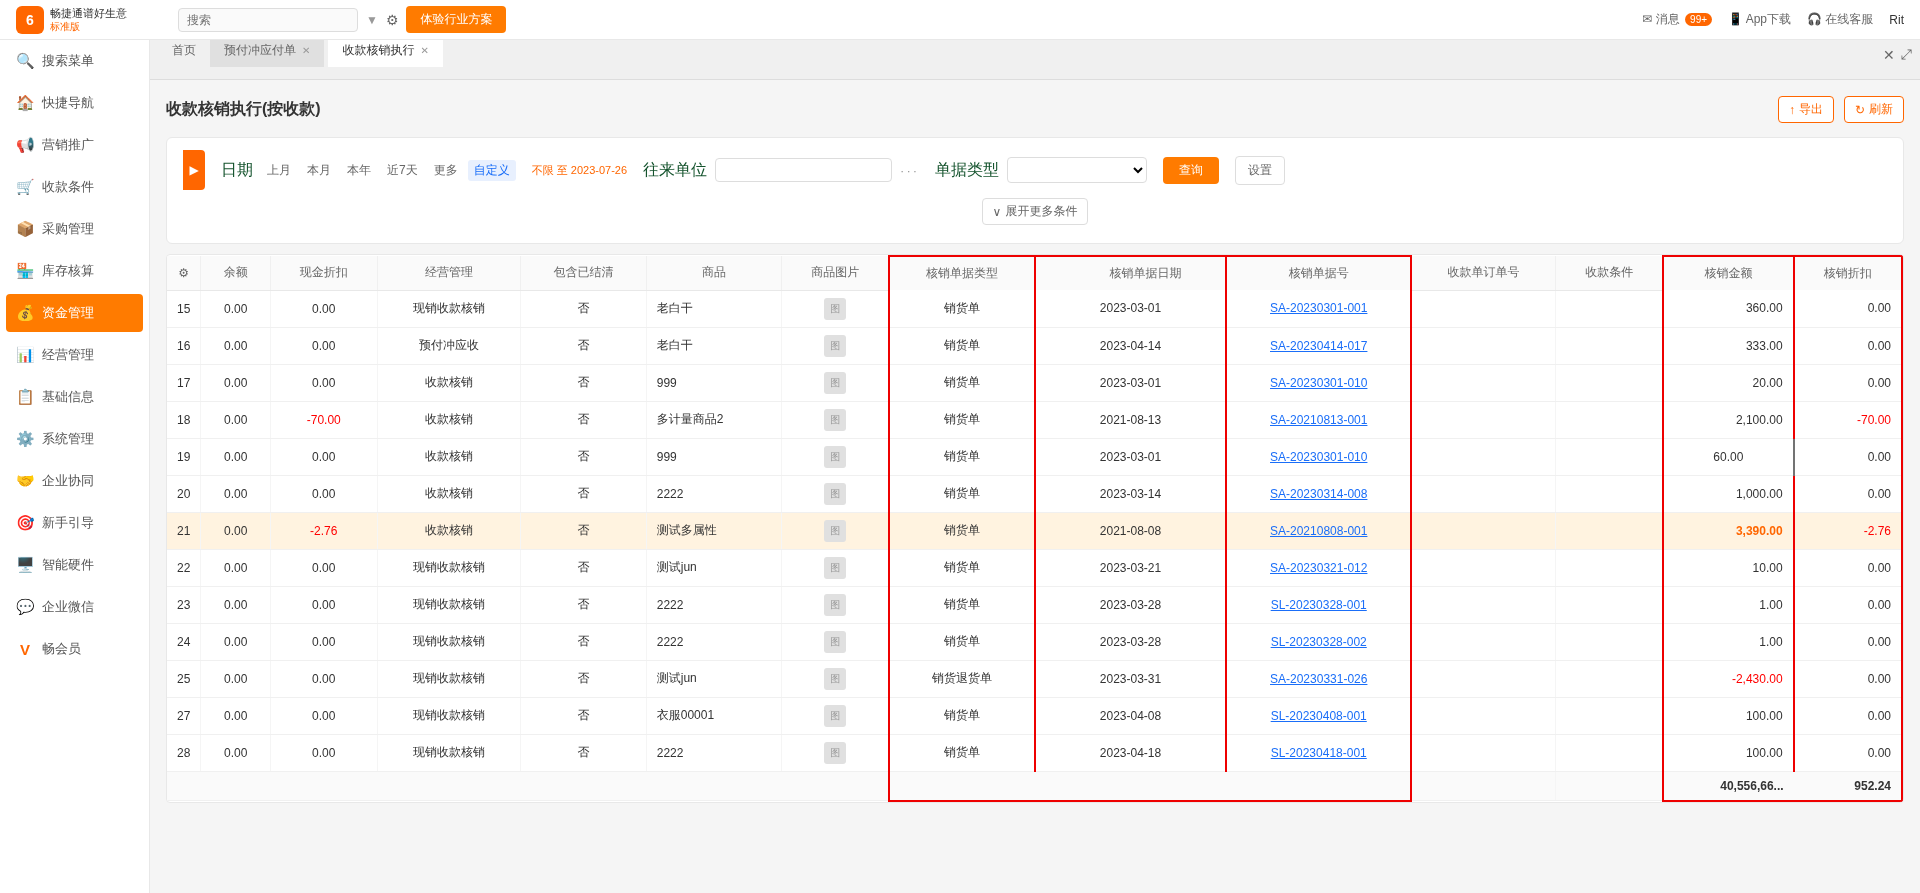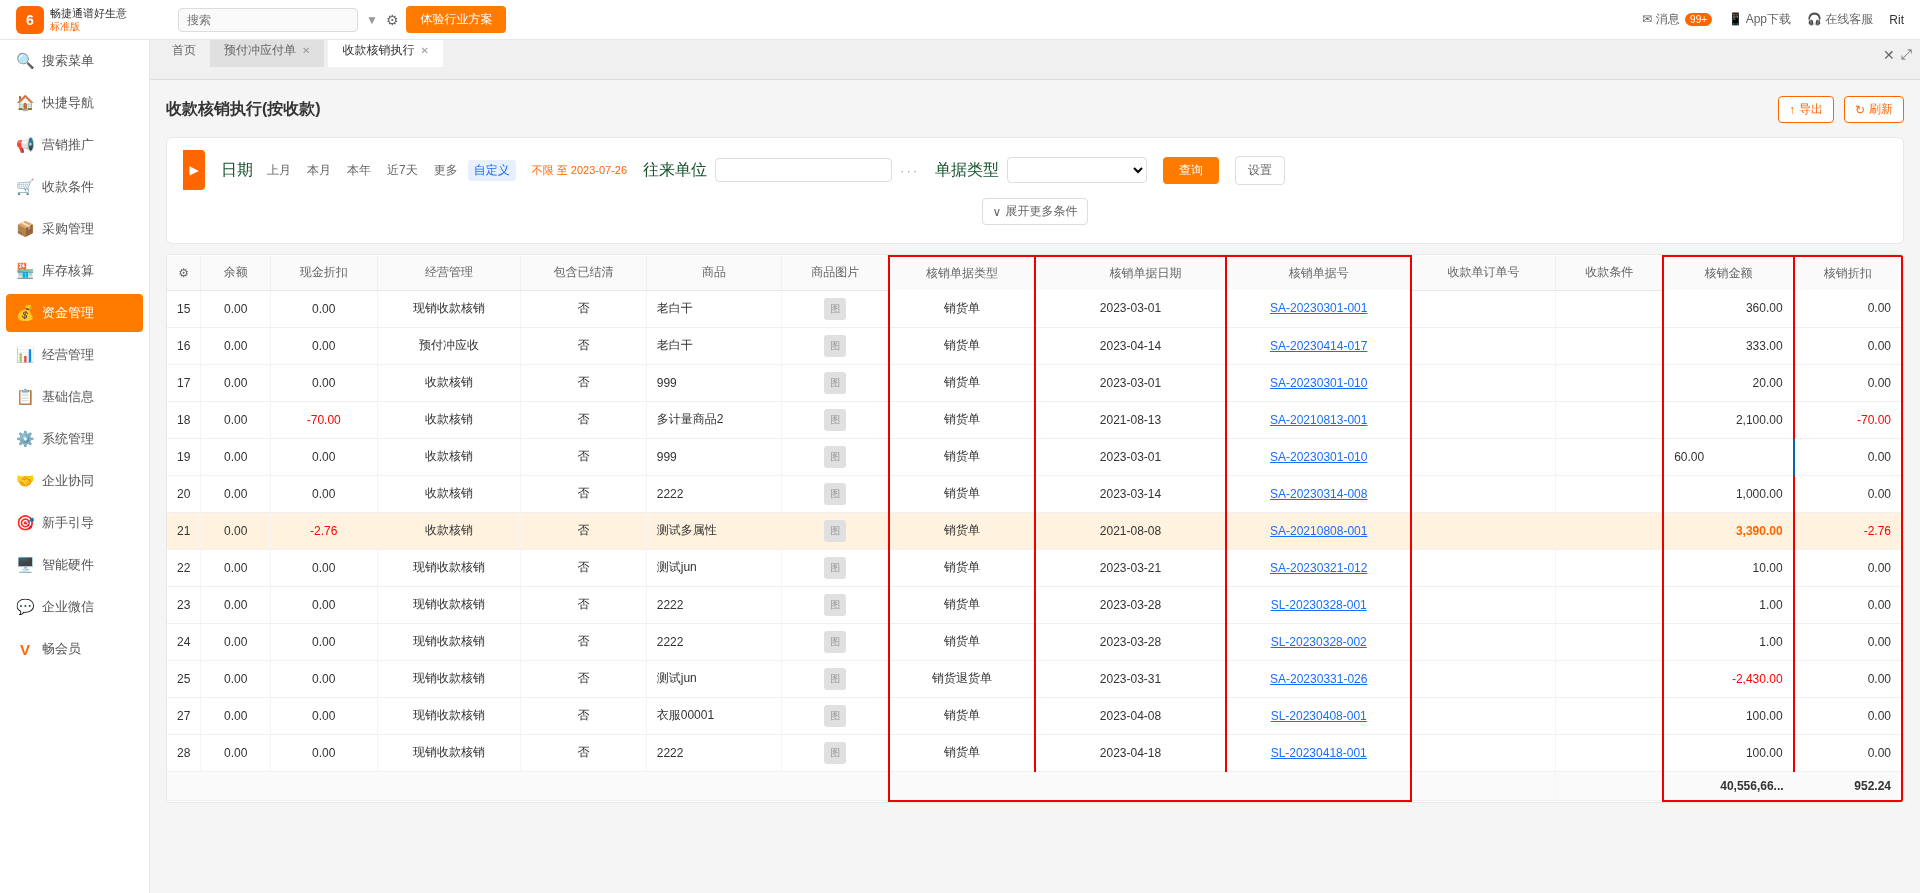--- a/index.html
+++ b/index.html
@@ -361,21 +361,21 @@
       <td>否</td>
       <td style="text-align:left;">999</td>
       <td style="text-align:center;">
                     <div style="width:22px;height:22px;background:#e0e0e0;border-radius:3px;margin:auto;display:flex;align-items:center;justify-content:center;font-size:10px;color:#999;">图</div>
                   </td>
       <td style="border-left:2px solid #e00;border-right:2px solid #e00;">销货单</td>
       <td style="border-right:2px solid #e00;">2023-03-01</td>
       <td class="link-cell" style="border-right:2px solid #e00;">SA-20230301-010</td>
       <td></td>
       <td></td>
-      <td style="text-align:left;border-left:2px solid #e00;border-right:2px solid #0369a1;">60.00</td>
+      <td style="text-align:center;border-left:2px solid #e00;border-right:2px solid #737373;">60.00</td>
       <td style="text-align:right;border-right:2px solid #e00;">0.00</td>
     </tr>
                 <tr>
       <td>20</td>
       <td>0.00</td>
       <td style="">0.00</td>
       <td>收款核销</td>
       <td>否</td>
       <td style="text-align:left;">2222</td>
       <td style="text-align:center;">

